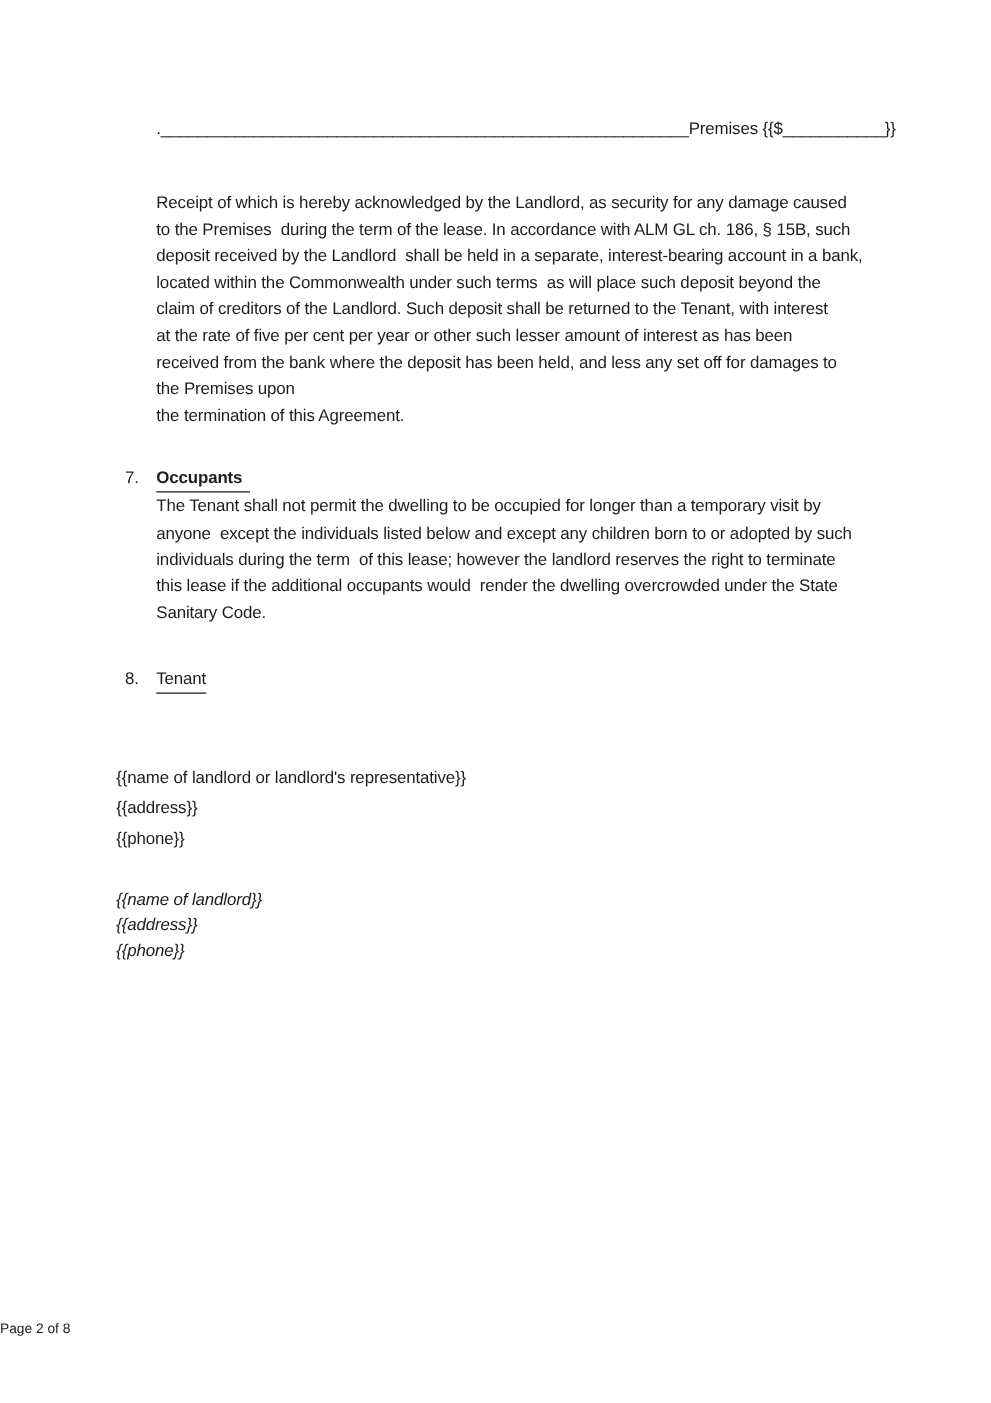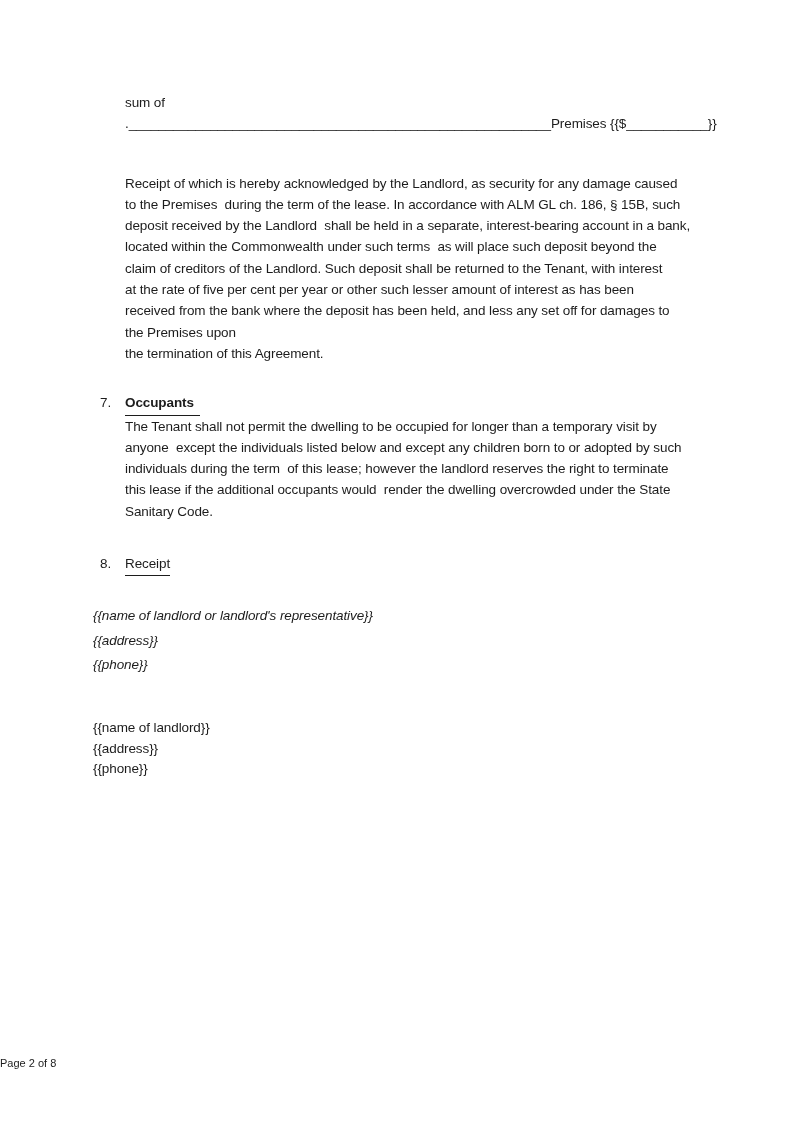--- a/index.html
+++ b/index.html
@@ -33,42 +33,41 @@
   .num { width: 32px; padding-left: 7px; box-sizing: border-box; flex: none; }
   .sec-body { flex: 1; min-width: 0; }
   .sec-title {
     display: inline-block;
     border-bottom: 1.3px solid #1c1c1c;
     padding-bottom: 1px;
   }
   .pad-r { padding-right: 6px; font-weight: bold; }
   .sec-para-7 { margin-top: 0; }
   .sec-para-8 { margin-top: 5px; }
-  .contact-block-1 { margin-top: 29px; font-style: italic; }
+  .contact-block-1 { margin-top: 56px; }
   .contact-block-1 .line { margin-bottom: 3px; }
   .emergency-intro { margin-top: 26px; }
-  .contact-block-2 { margin-top: 43px; }
+  .contact-block-2 { margin-top: 29px; font-style: italic; }
   .contact-block-2 .line { line-height: 20.5px; }
   .footer {
     position: absolute;
     top: 1056px;
     left: 0; right: 0;
     font-size: 11px;
     line-height: 14px;
     letter-spacing: 0;
   }
 </style>
 </head>
 <body>
 
 <div class="page">
   <div class="content">
 
     <div class="indent">
-      <p class="line">sum of</p>
       <p class="dollar-line"><span>.</span><span>_________________________________________________________</span><span>Premises  {{$</span><span>___________</span><span>}}</span></p>
       <p class="para receipt">Receipt of which is hereby acknowledged by the Landlord, as security for any damage caused
 to the Premises  during the term of the lease. In accordance with ALM GL ch. 186, § 15B, such
 deposit received by the Landlord  shall be held in a separate, interest-bearing account in a bank,
 located within the Commonwealth under such terms  as will place such deposit beyond the
 claim of creditors of the Landlord. Such deposit shall be returned to the Tenant, with interest
 at the rate of five per cent per year or other such lesser amount of interest as has been
 received from the bank where the deposit has been held, and less any set off for damages to
 the Premises upon
 the termination of this Agreement.</p>
@@ -82,21 +81,21 @@
 anyone  except the individuals listed below and except any children born to or adopted by such
 individuals during the term  of this lease; however the landlord reserves the right to terminate
 this lease if the additional occupants would  render the dwelling overcrowded under the State
 Sanitary Code.</p>
       </div>
     </div>
 
     <div class="sec sec-8">
       <div class="num">8.</div>
       <div class="sec-body">
-        <span class="sec-title">Receipt</span>
+        <span class="sec-title">Tenant</span>
       </div>
     </div>
 
     <div class="contact-block-1">
       <div class="line">{{name of landlord or landlord's representative}}</div>
       <div class="line">{{address}}</div>
       <div class="line">{{phone}}</div>
     </div>
 
 

